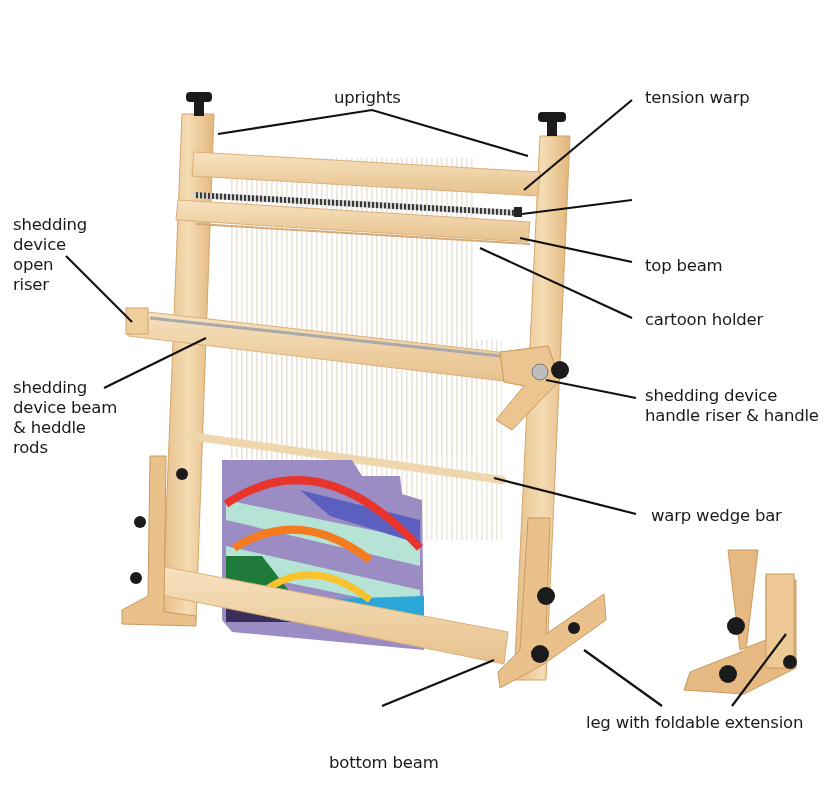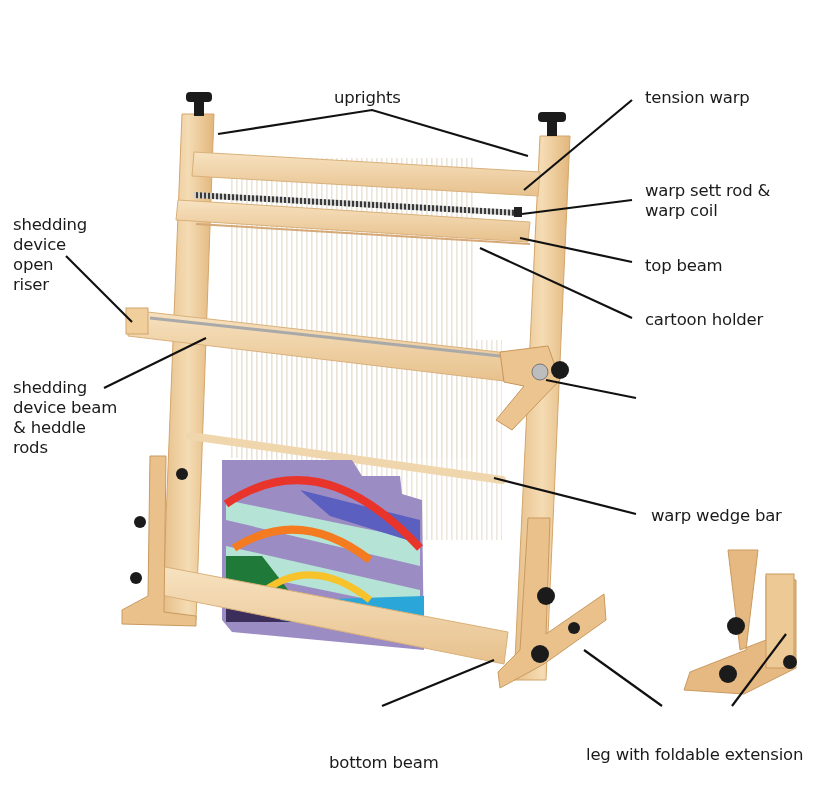--- a/index.html
+++ b/index.html
@@ -125,29 +125,29 @@
     <line x1="636" y1="398" x2="546" y2="380"></line>
     <line x1="636" y1="514" x2="494" y2="478"></line>
     <line x1="382" y1="706" x2="494" y2="660"></line>
     <line x1="662" y1="706" x2="584" y2="650"></line>
     <line x1="732" y1="706" x2="786" y2="634"></line>
   </g>
 </svg>
 
 <div class="label" style="left:334px;top:88px;">uprights</div>
 <div class="label" style="left:645px;top:88px;">tension warp</div>
-<div class="label" style="left:645px;top:181px;">warp sett rod &amp;
-warp coil</div>
 <div class="label" style="left:645px;top:256px;text-align:center;">top beam</div>
 <div class="label" style="left:645px;top:310px;text-align:right;">cartoon holder</div>
 <div class="label" style="left:13px;top:215px;">shedding
 device
 open
 riser</div>
 <div class="label" style="left:13px;top:378px;">shedding
 device beam
 &amp; heddle
 rods</div>
+<div class="label" style="left:645px;top:386px;">shedding device
+handle riser &amp; handle</div>
 <div class="label" style="left:645px;top:506px;margin-left:6px;">warp wedge bar</div>
 <div class="label" style="left:329px;top:713px;margin-top:40px;">bottom beam</div>
-<div class="label" style="left:586px;top:713px;margin-top:32px;">leg with foldable extension</div>
+<div class="label" style="left:586px;top:713px;">leg with foldable extension</div>
 
 </div>
 
 </body></html>

